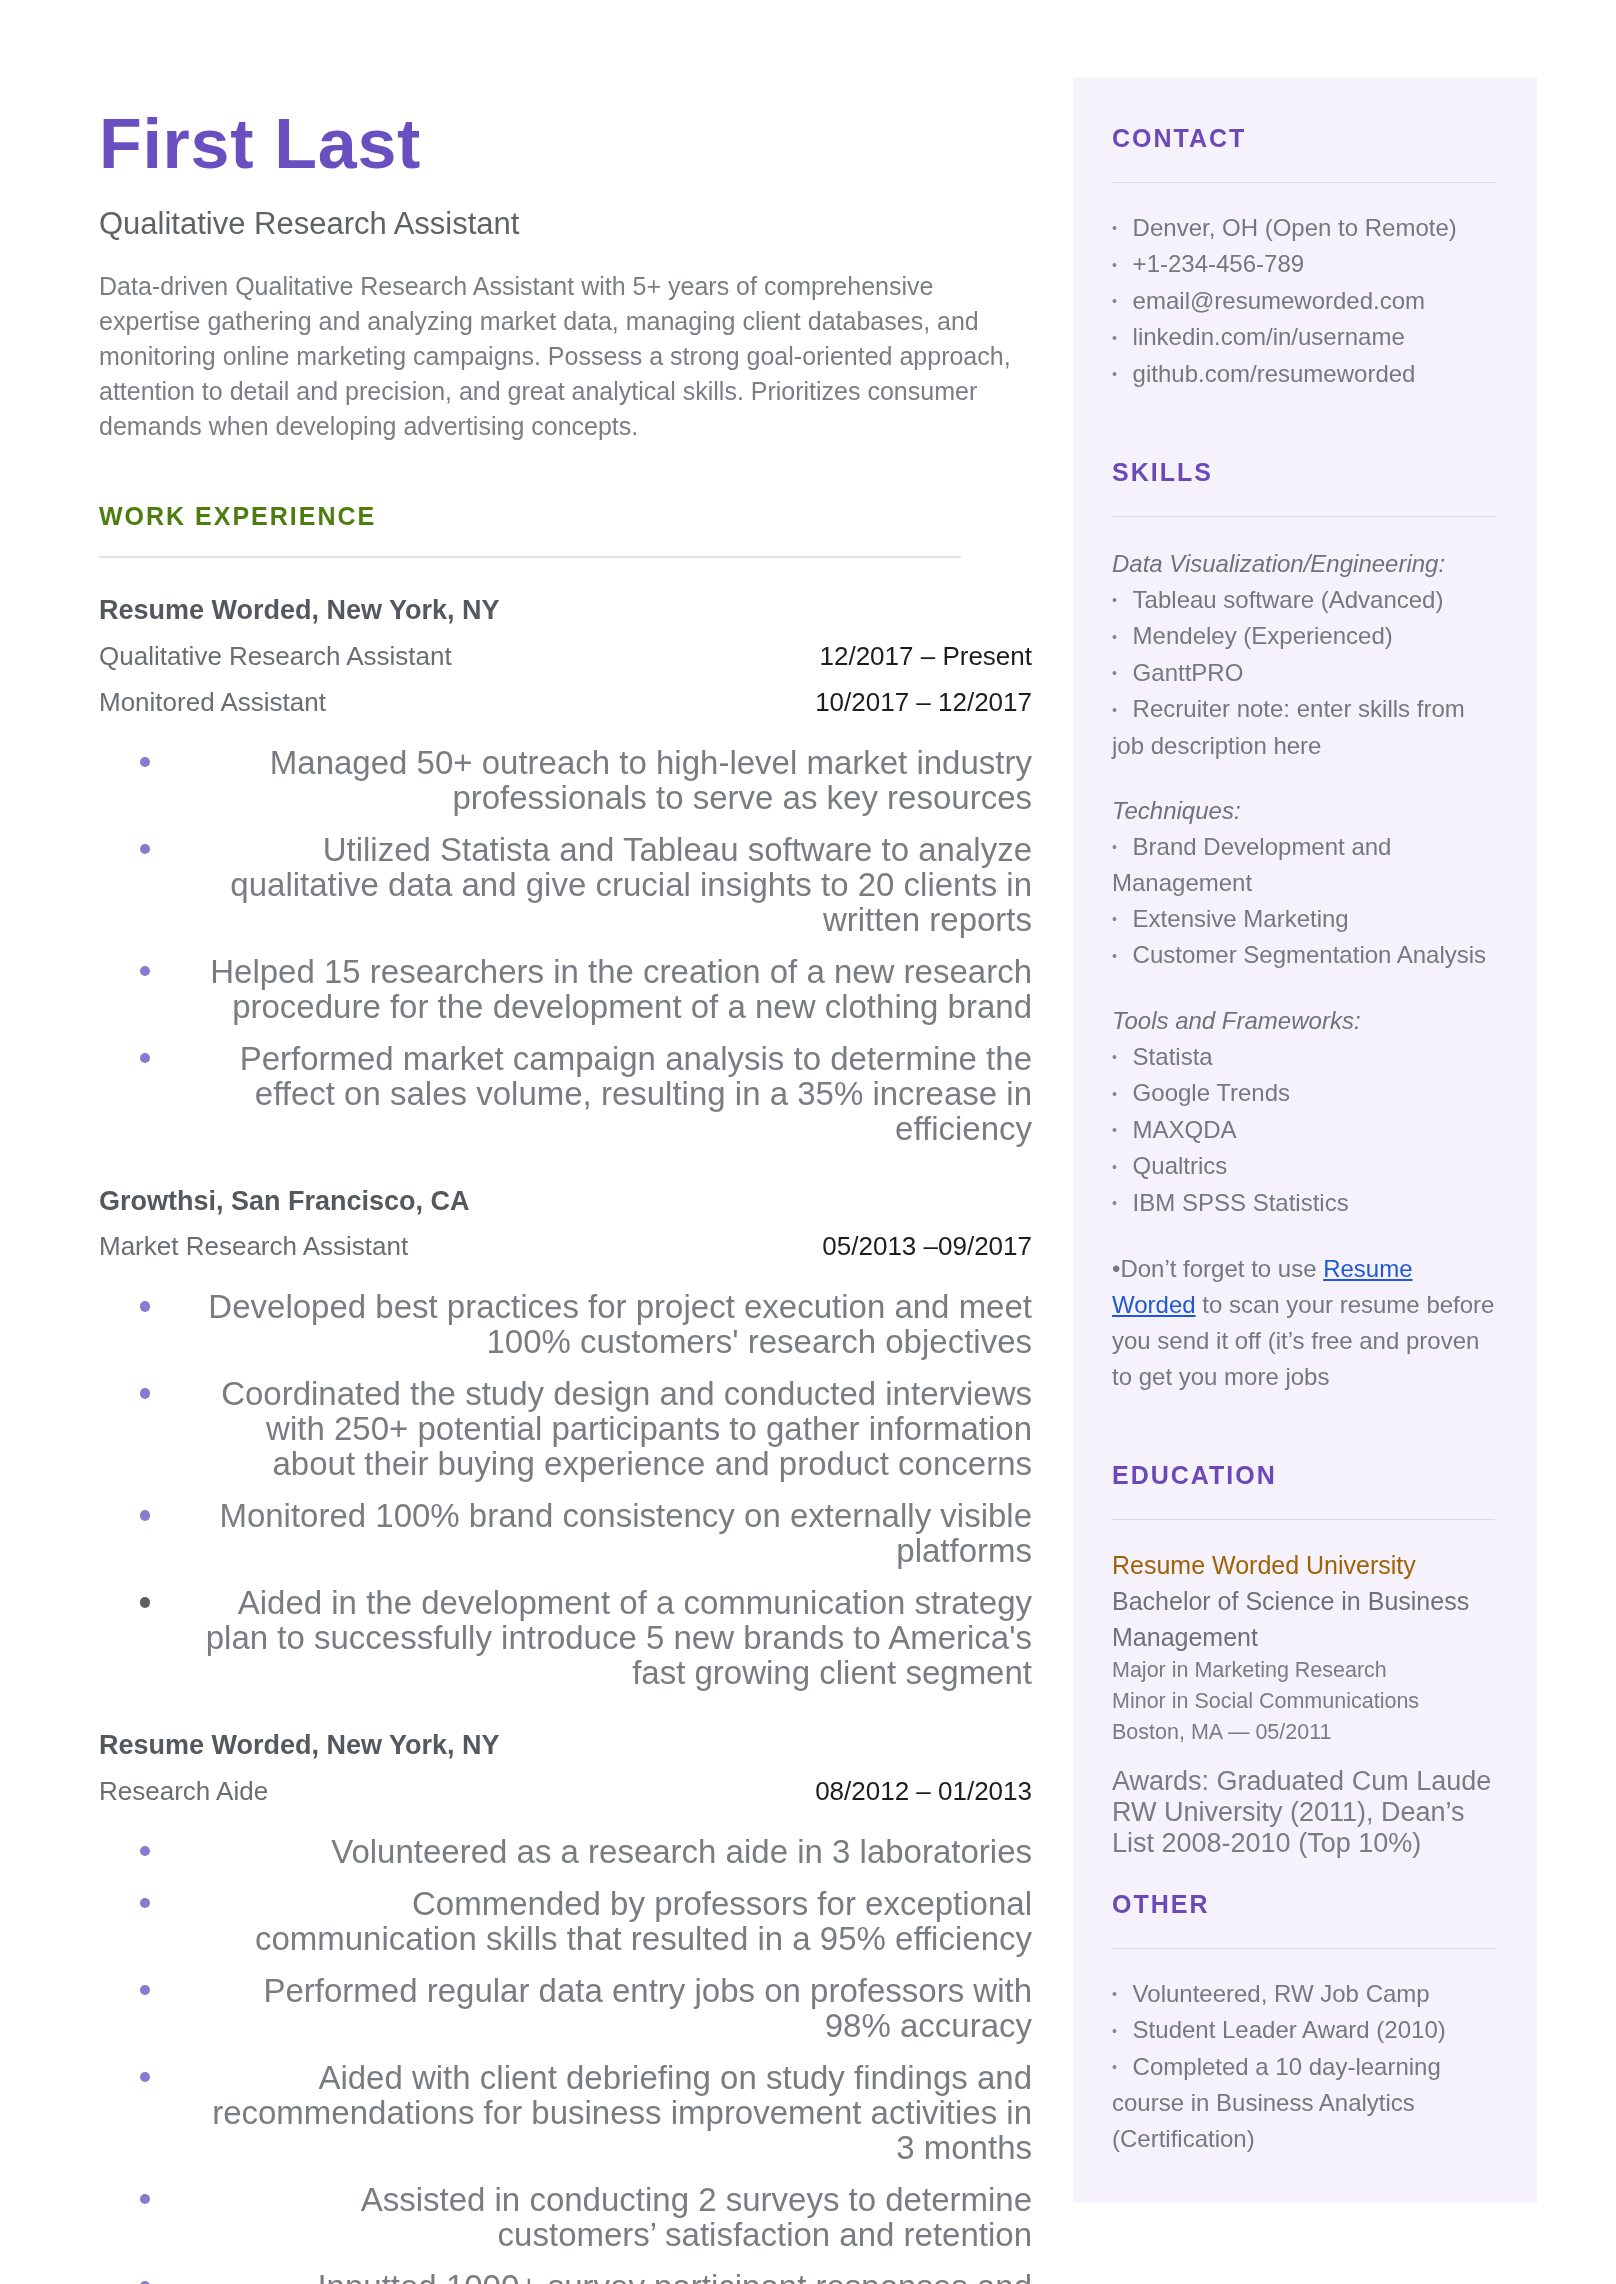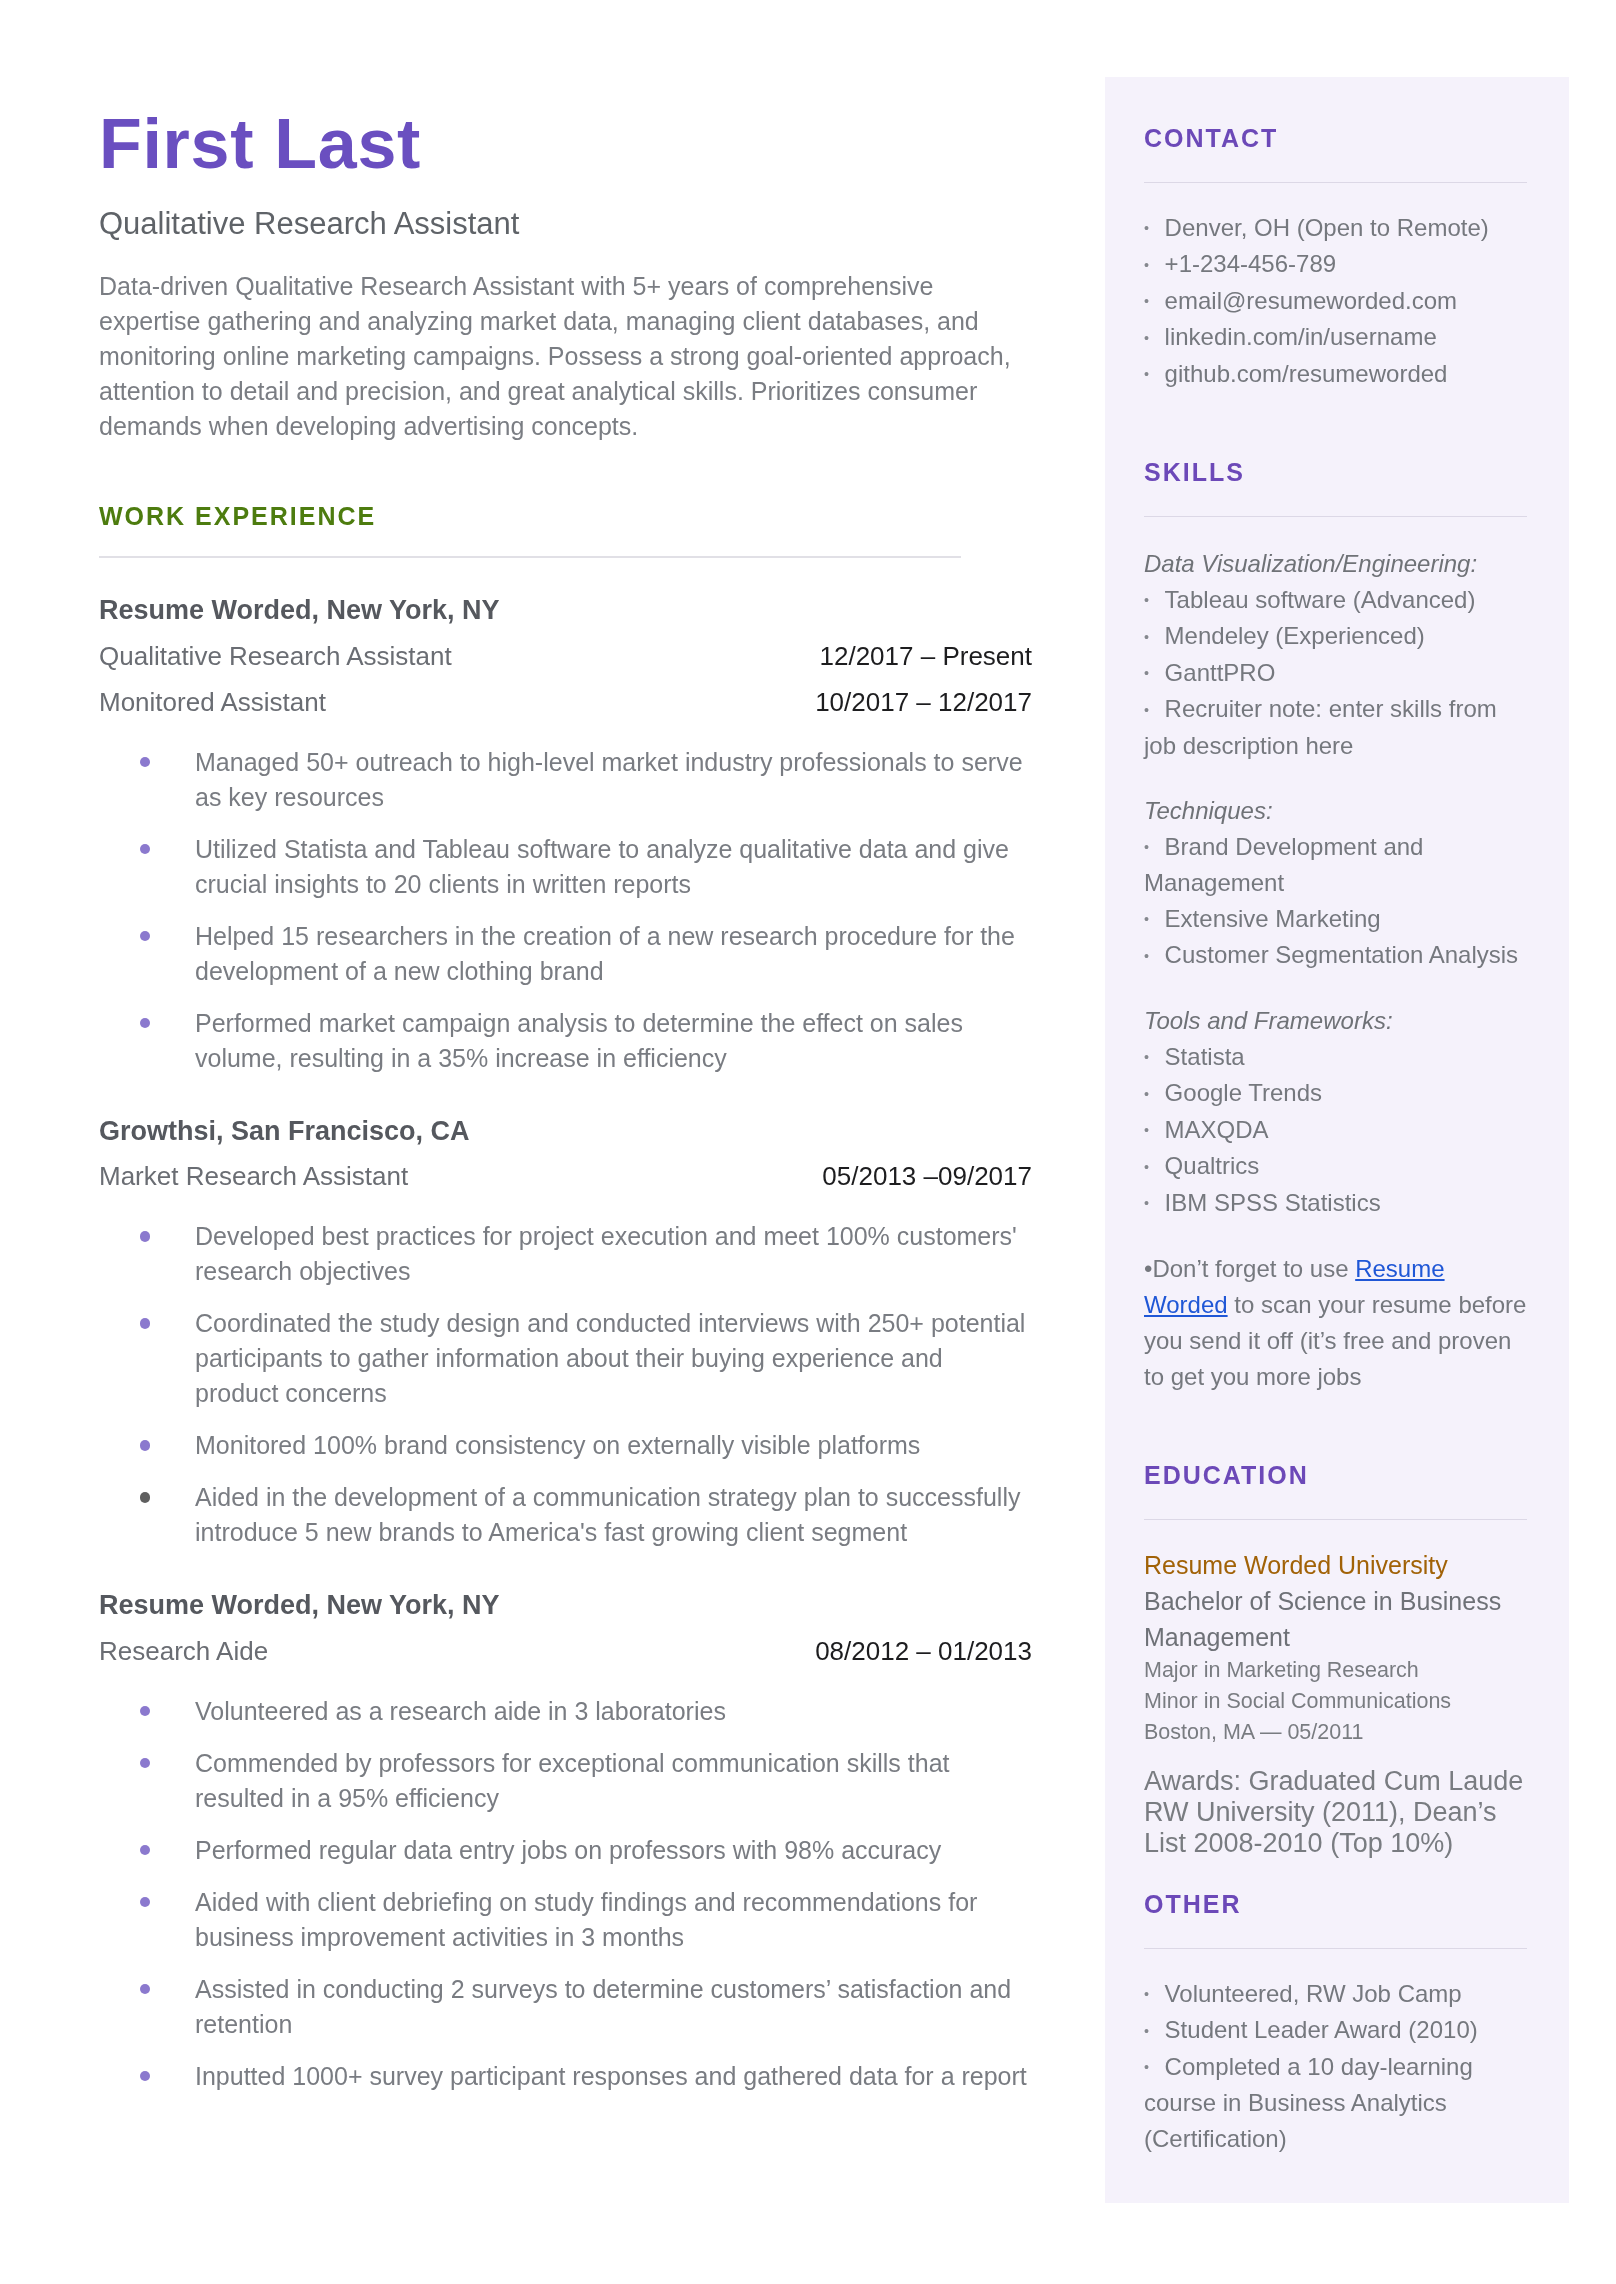--- a/index.html
+++ b/index.html
@@ -24,28 +24,28 @@
 
   #jobs { margin-top:35px; }
   .job + .job { margin-top:38px; }
   .company { margin:0; font-size:27px; line-height:1.3; font-weight:700; color:#55585e; }
   .role-row { display:flex; justify-content:space-between; align-items:baseline;
               margin-top:11.7px; font-size:26px; line-height:1.3; }
   .role-title { color:#6a6d73; font-weight:400; }
   .role-dates { color:#1d1d1f; font-weight:400; }
 
   ul.bullets { list-style:none; margin:25px 0 0; padding:0 0 0 96px; }
-  ul.bullets li { position:relative; font-size:25px; line-height:35px; color:#797c82;
-                  margin-bottom:17px; }
+  ul.bullets li { position:relative; font-size:33px; line-height:35px; color:#797c82;
+                  margin-bottom:17px;text-align:right; }
   ul.bullets li::before { content:""; position:absolute; left:-55px; top:12.4px;
                   width:10.4px; height:10.4px; border-radius:50%; background:#8b79ce; }
   ul.bullets li.dark::before { background:#5f5f5f; }
 
   
-  .sidebar { position:absolute; left:1105px; top:77px; width:464px; height:2126px;
+  .sidebar { position:absolute; left:1073px; top:77px; width:464px; height:2126px;
              background:#f5f2fb; box-sizing:border-box; padding:46px 42px 0 39px; }
 
   .side-heading { margin:0; font-size:25px; line-height:1.2; font-weight:700;
                   color:#6c49b8; letter-spacing:2px; }
   hr.side-rule { border:0; border-top:1.3px solid #dcd8e6; margin:29px 0 27px; }
 
   .side-section { margin:0; }
   .mt-lg { margin-top:65px; }
   .mt-md { margin-top:30px; }
 

